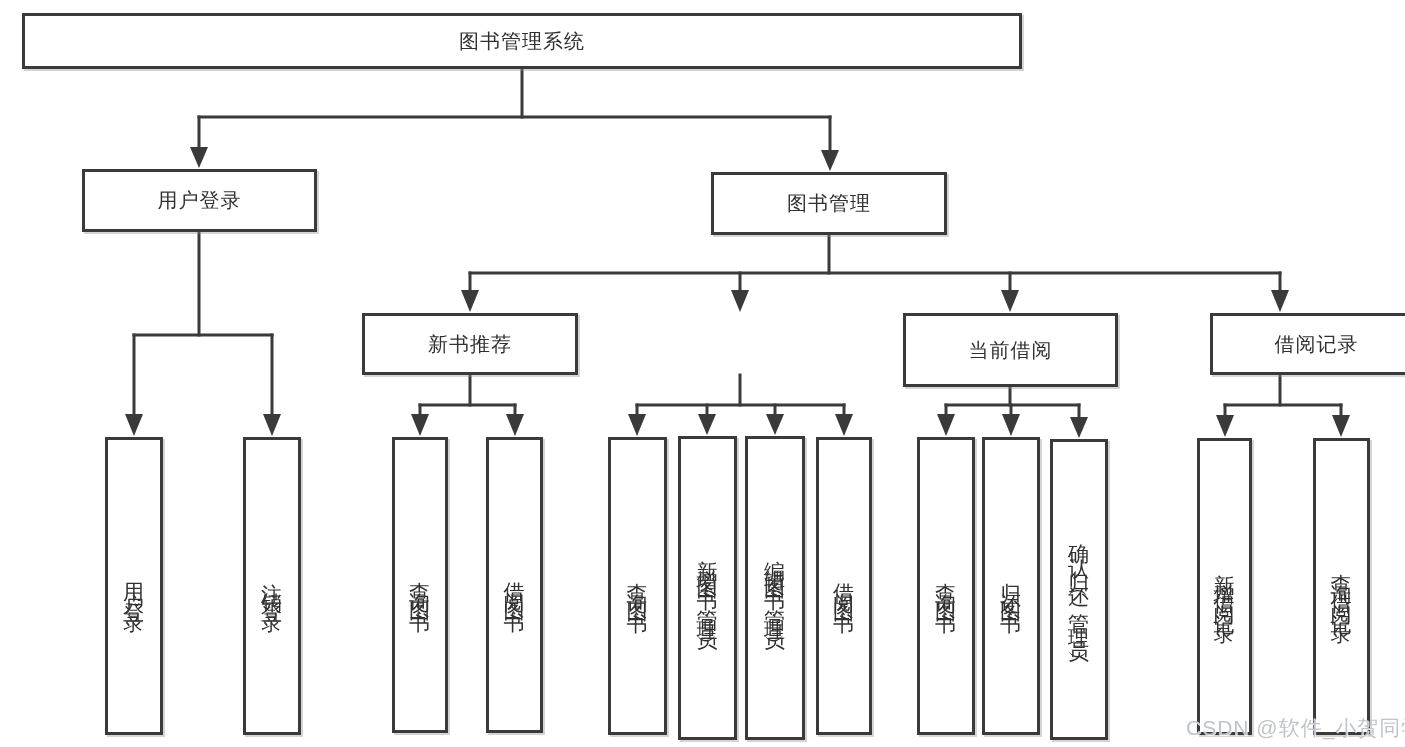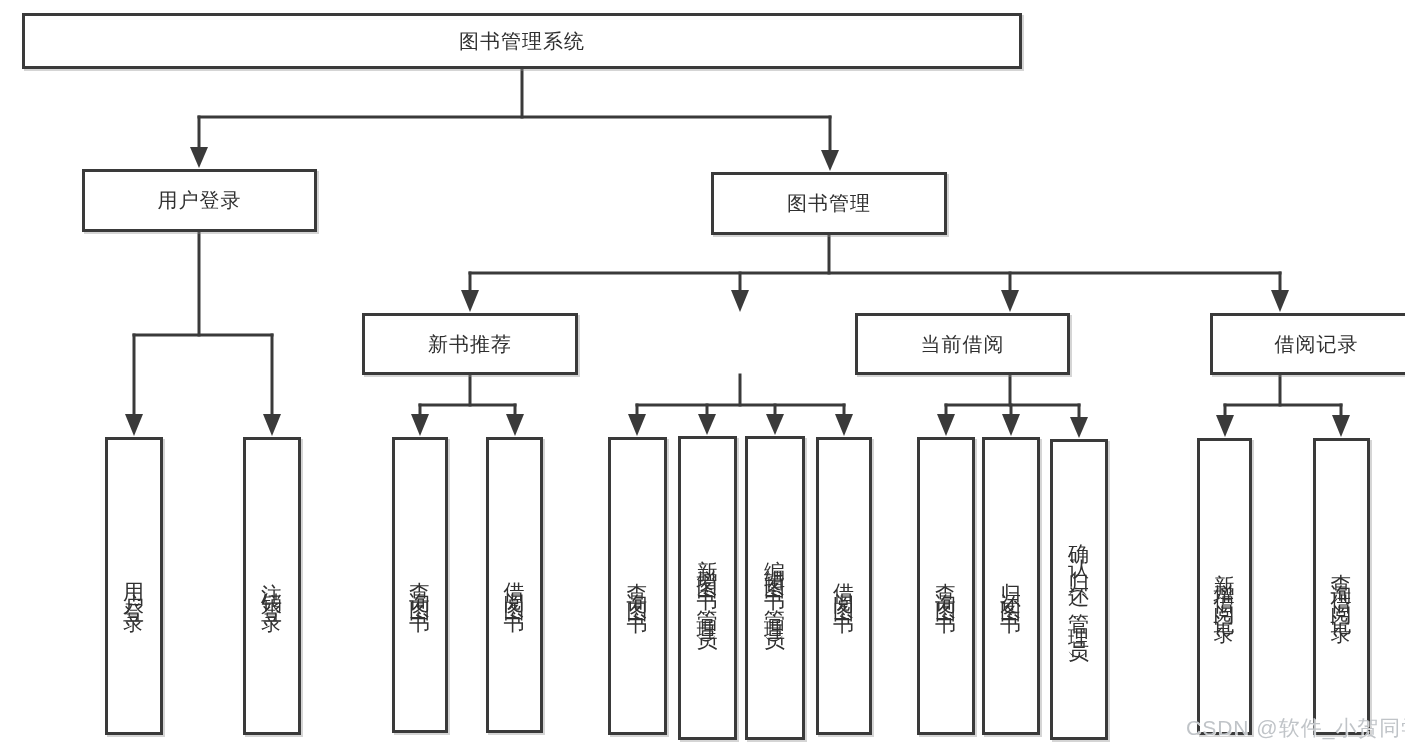--- a/index.html
+++ b/index.html
@@ -134,21 +134,21 @@
   <div class="node" style="left:82px;top:169px;width:235px;height:63px">
     <span>用户登录</span>
   </div>
   <div class="node" style="left:362px;top:313px;width:216px;height:62px">
     <span>新书推荐</span>
   </div>
 
   <div class="node" style="left:711px;top:172px;width:236px;height:63px">
     <span>图书管理</span>
   </div>
-  <div class="node" style="left:855px;top:313px;width:215px;height:62px">
+  <div class="node" style="left:903px;top:313px;width:215px;height:74px">
     <span>当前借阅</span>
   </div>
   <div class="node" style="left:1210px;top:313px;width:213px;height:62px">
     <span>借阅记录</span>
   </div>
 
   <div class="node vert" style="left:105px;top:437px;width:58px;height:298px">
     <span>用户登录</span>
   </div>
   <div class="node vert" style="left:243px;top:437px;width:58px;height:298px">

